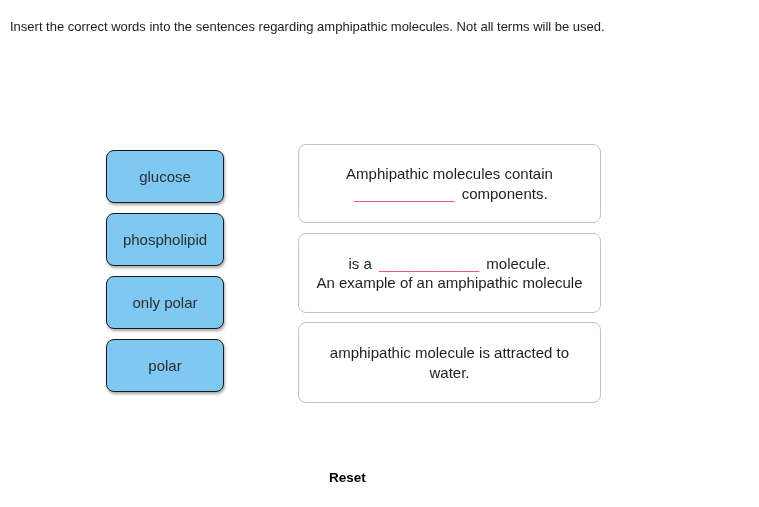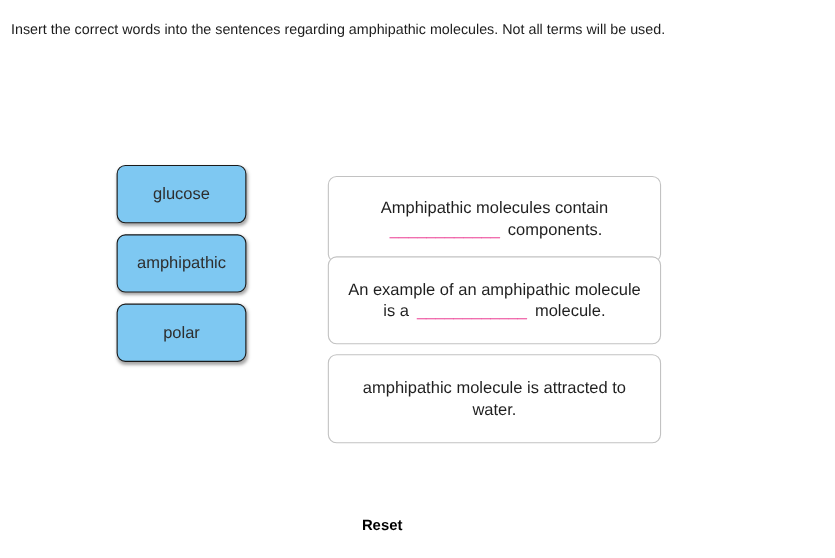--- a/index.html
+++ b/index.html
@@ -61,21 +61,21 @@
     display: flex;
     flex-direction: column;
     align-items: center;
     justify-content: center;
     text-align: center;
     font-size: 15px;
     line-height: 19.5px;
     color: #1f1f1f;
     padding: 4px 12px;
   }
-  #box1 { top: 144px; height: 79px; margin-top: 16px; }
+  #box1 { top: 144px; height: 79px; }
   #box2 { top: 233px; height: 80px; }
   #box3 { top: 322px; height: 81px; }
   .blank {
     display: inline-block;
     margin: 0 3px;
     letter-spacing: 0;
     color: #ec4899;
     white-space: nowrap;
     cursor: pointer;
   }
@@ -92,42 +92,43 @@
 </style>
 </head>
 <body>
 
 <div class="stage">
 
   <div class="instructions">Insert the correct words into the sentences regarding amphipathic molecules. Not all terms will be used.</div>
 
   <div class="word-bank">
     <div class="tile">glucose</div>
-    <div class="tile">amphipathic</div>
+    <div class="tile">phospholipid</div>
+    <div class="tile">only polar</div>
     <div class="tile">polar</div>
   </div>
 
   <div class="sentence-box" id="box1">
     <div>
       <span>Amphipathic molecules contain</span>
     </div>
     <div>
       <span class="blank">____________</span>
       <span>components.</span>
     </div>
   </div>
 
   <div class="sentence-box" id="box2">
     <div>
-      <span>An example of an amphipathic molecule</span>
-    </div>
-    <div>
       <span>is a</span>
       <span class="blank">____________</span>
       <span>molecule.</span>
+    </div>
+    <div>
+      <span>An example of an amphipathic molecule</span>
     </div>
   </div>
 
   <div class="sentence-box" id="box3">
     <div>
       <span>amphipathic molecule is attracted to</span>
     </div>
     <div>
       <span>water.</span>
     </div>

